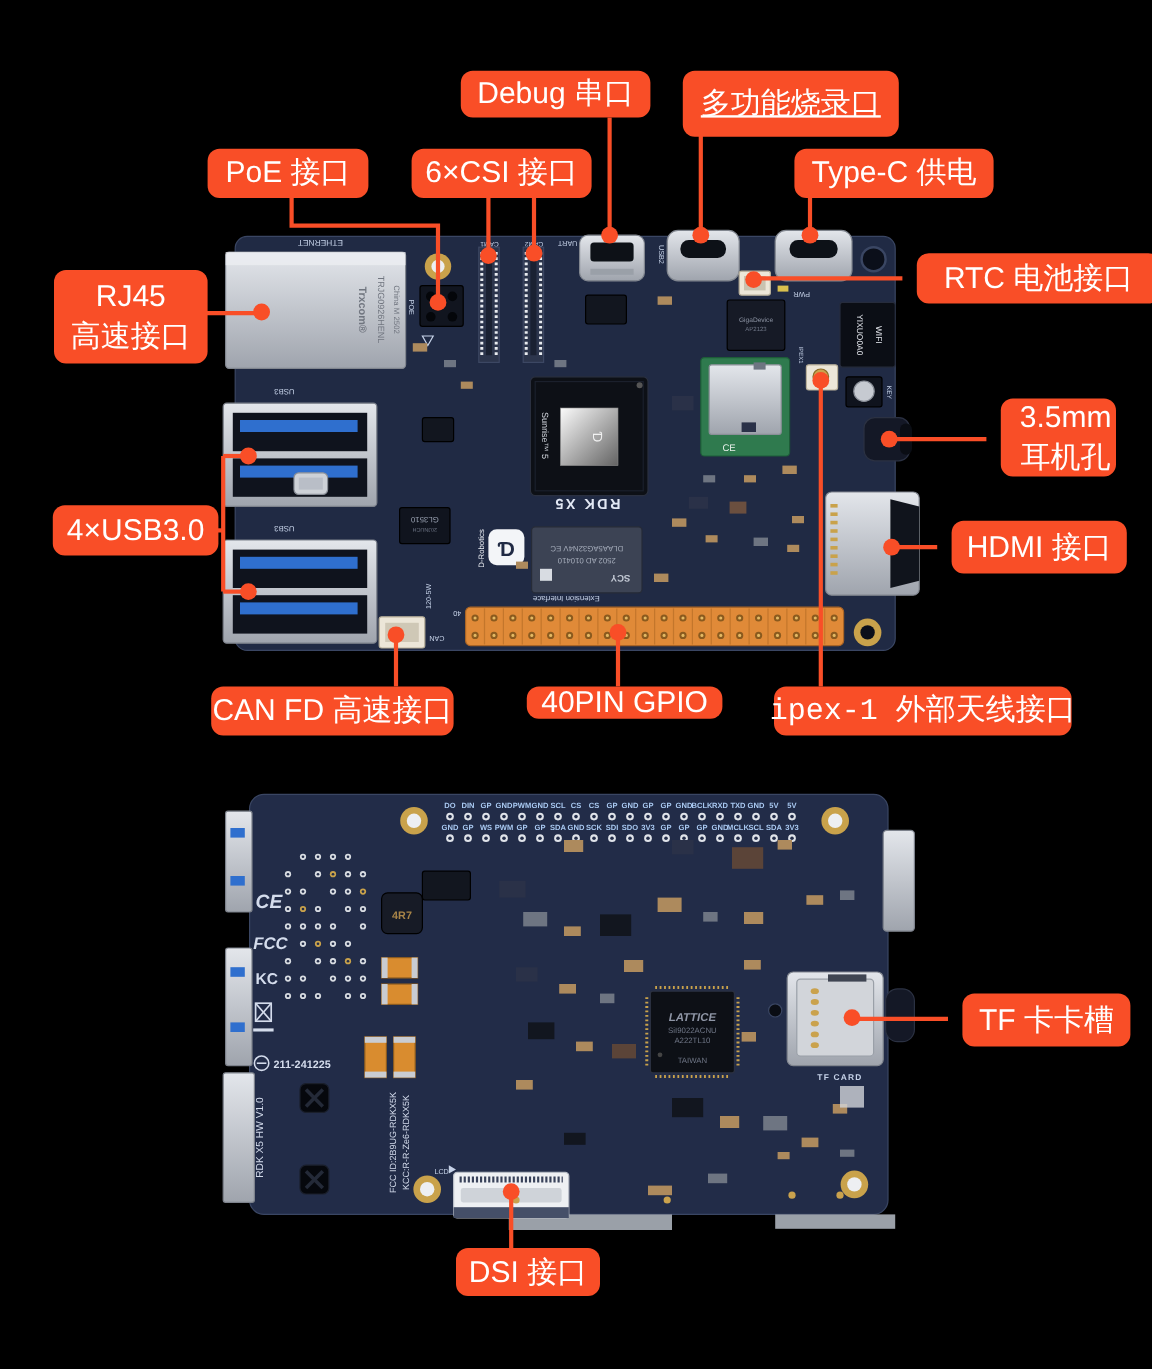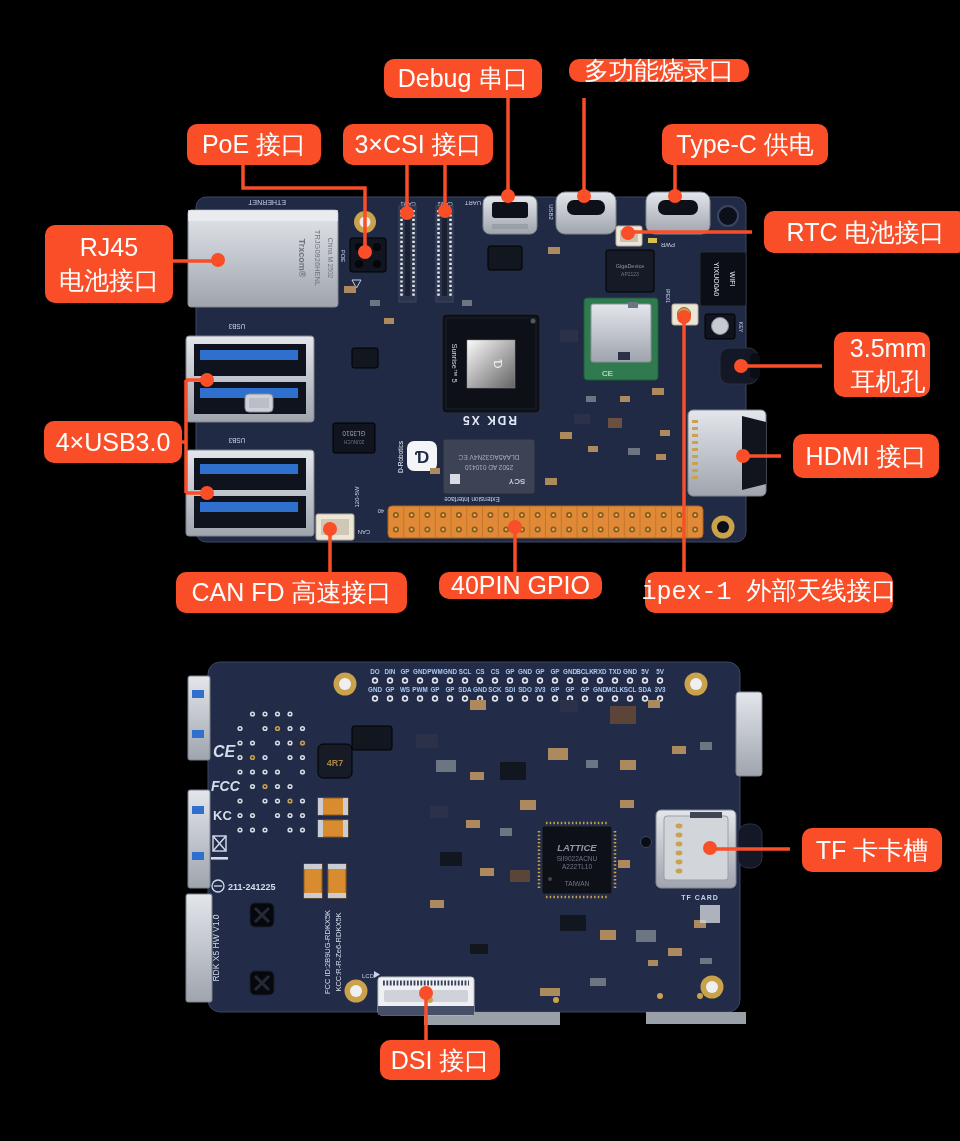--- a/index.html
+++ b/index.html
@@ -753,50 +753,50 @@
       <polyline points="790,849 713,849" fill="none" stroke="#F94E27" stroke-width="3.5"></polyline>
       <circle cx="710" cy="848" r="7" fill="#F94E27"></circle>
       <polyline points="426,1040 426,996" fill="none" stroke="#F94E27" stroke-width="3.5"></polyline>
       <circle cx="426" cy="993" r="7" fill="#F94E27"></circle>
     </svg>
 
 <div id="callouts">
       <div class="callout" style="left: 372px; top: 59px; width: 158px; height: 39px;">
         <div>Debug 串口</div>
       </div>
-      <div class="callout" style="left: 557px; top: 59px; width: 180px; height: 23px;">
+      <div class="callout" style="left: 557px; top: 59px; width: 180px; height: 55px; text-decoration: underline;">
         <div>多功能烧录口</div>
       </div>
-      <div class="callout" style="left: 175px; top: 124px; width: 134px; height: 41px;">
+      <div class="callout" style="left: 161px; top: 124px; width: 134px; height: 41px;">
         <div>PoE 接口</div>
       </div>
       <div class="callout" style="left: 331px; top: 124px; width: 150px; height: 41px;">
-        <div>3×CSI 接口</div>
+        <div>6×CSI 接口</div>
       </div>
       <div class="callout" style="left: 650px; top: 124px; width: 166px; height: 41px;">
         <div>Type-C 供电</div>
       </div>
       <div class="callout" style="left: 33px; top: 225px; width: 128px; height: 78px;">
         <div>RJ45</div>
-        <div>电池接口</div>
+        <div>高速接口</div>
       </div>
       <div class="callout" style="left: 752px; top: 211px; width: 203px; height: 42px;">
         <div>RTC 电池接口</div>
       </div>
       <div class="callout" style="left: 822px; top: 332px; width: 96px; height: 65px; padding-left: 22px;">
         <div>3.5mm</div>
         <div>耳机孔</div>
       </div>
       <div class="callout" style="left: 32px; top: 421px; width: 138px; height: 42px;">
         <div>4×USB3.0</div>
       </div>
       <div class="callout" style="left: 781px; top: 434px; width: 146px; height: 44px;">
         <div>HDMI 接口</div>
       </div>
-      <div class="callout" style="left: 164px; top: 572px; width: 231px; height: 41px;">
+      <div class="callout" style="left: 164px; top: 572px; width: 202px; height: 41px;">
         <div>CAN FD 高速接口</div>
       </div>
       <div class="callout" style="left: 427px; top: 572px; width: 163px; height: 27px;">
         <div>40PIN GPIO</div>
       </div>
       <div class="callout" style="left: 633px; top: 572px; width: 248px; height: 41px; font-family: Liberation Mono, monospace;">
         <div>ipex-1 外部天线接口</div>
       </div>
       <div class="callout" style="left: 790px; top: 828px; width: 140px; height: 44px;">
         <div>TF 卡卡槽</div>

